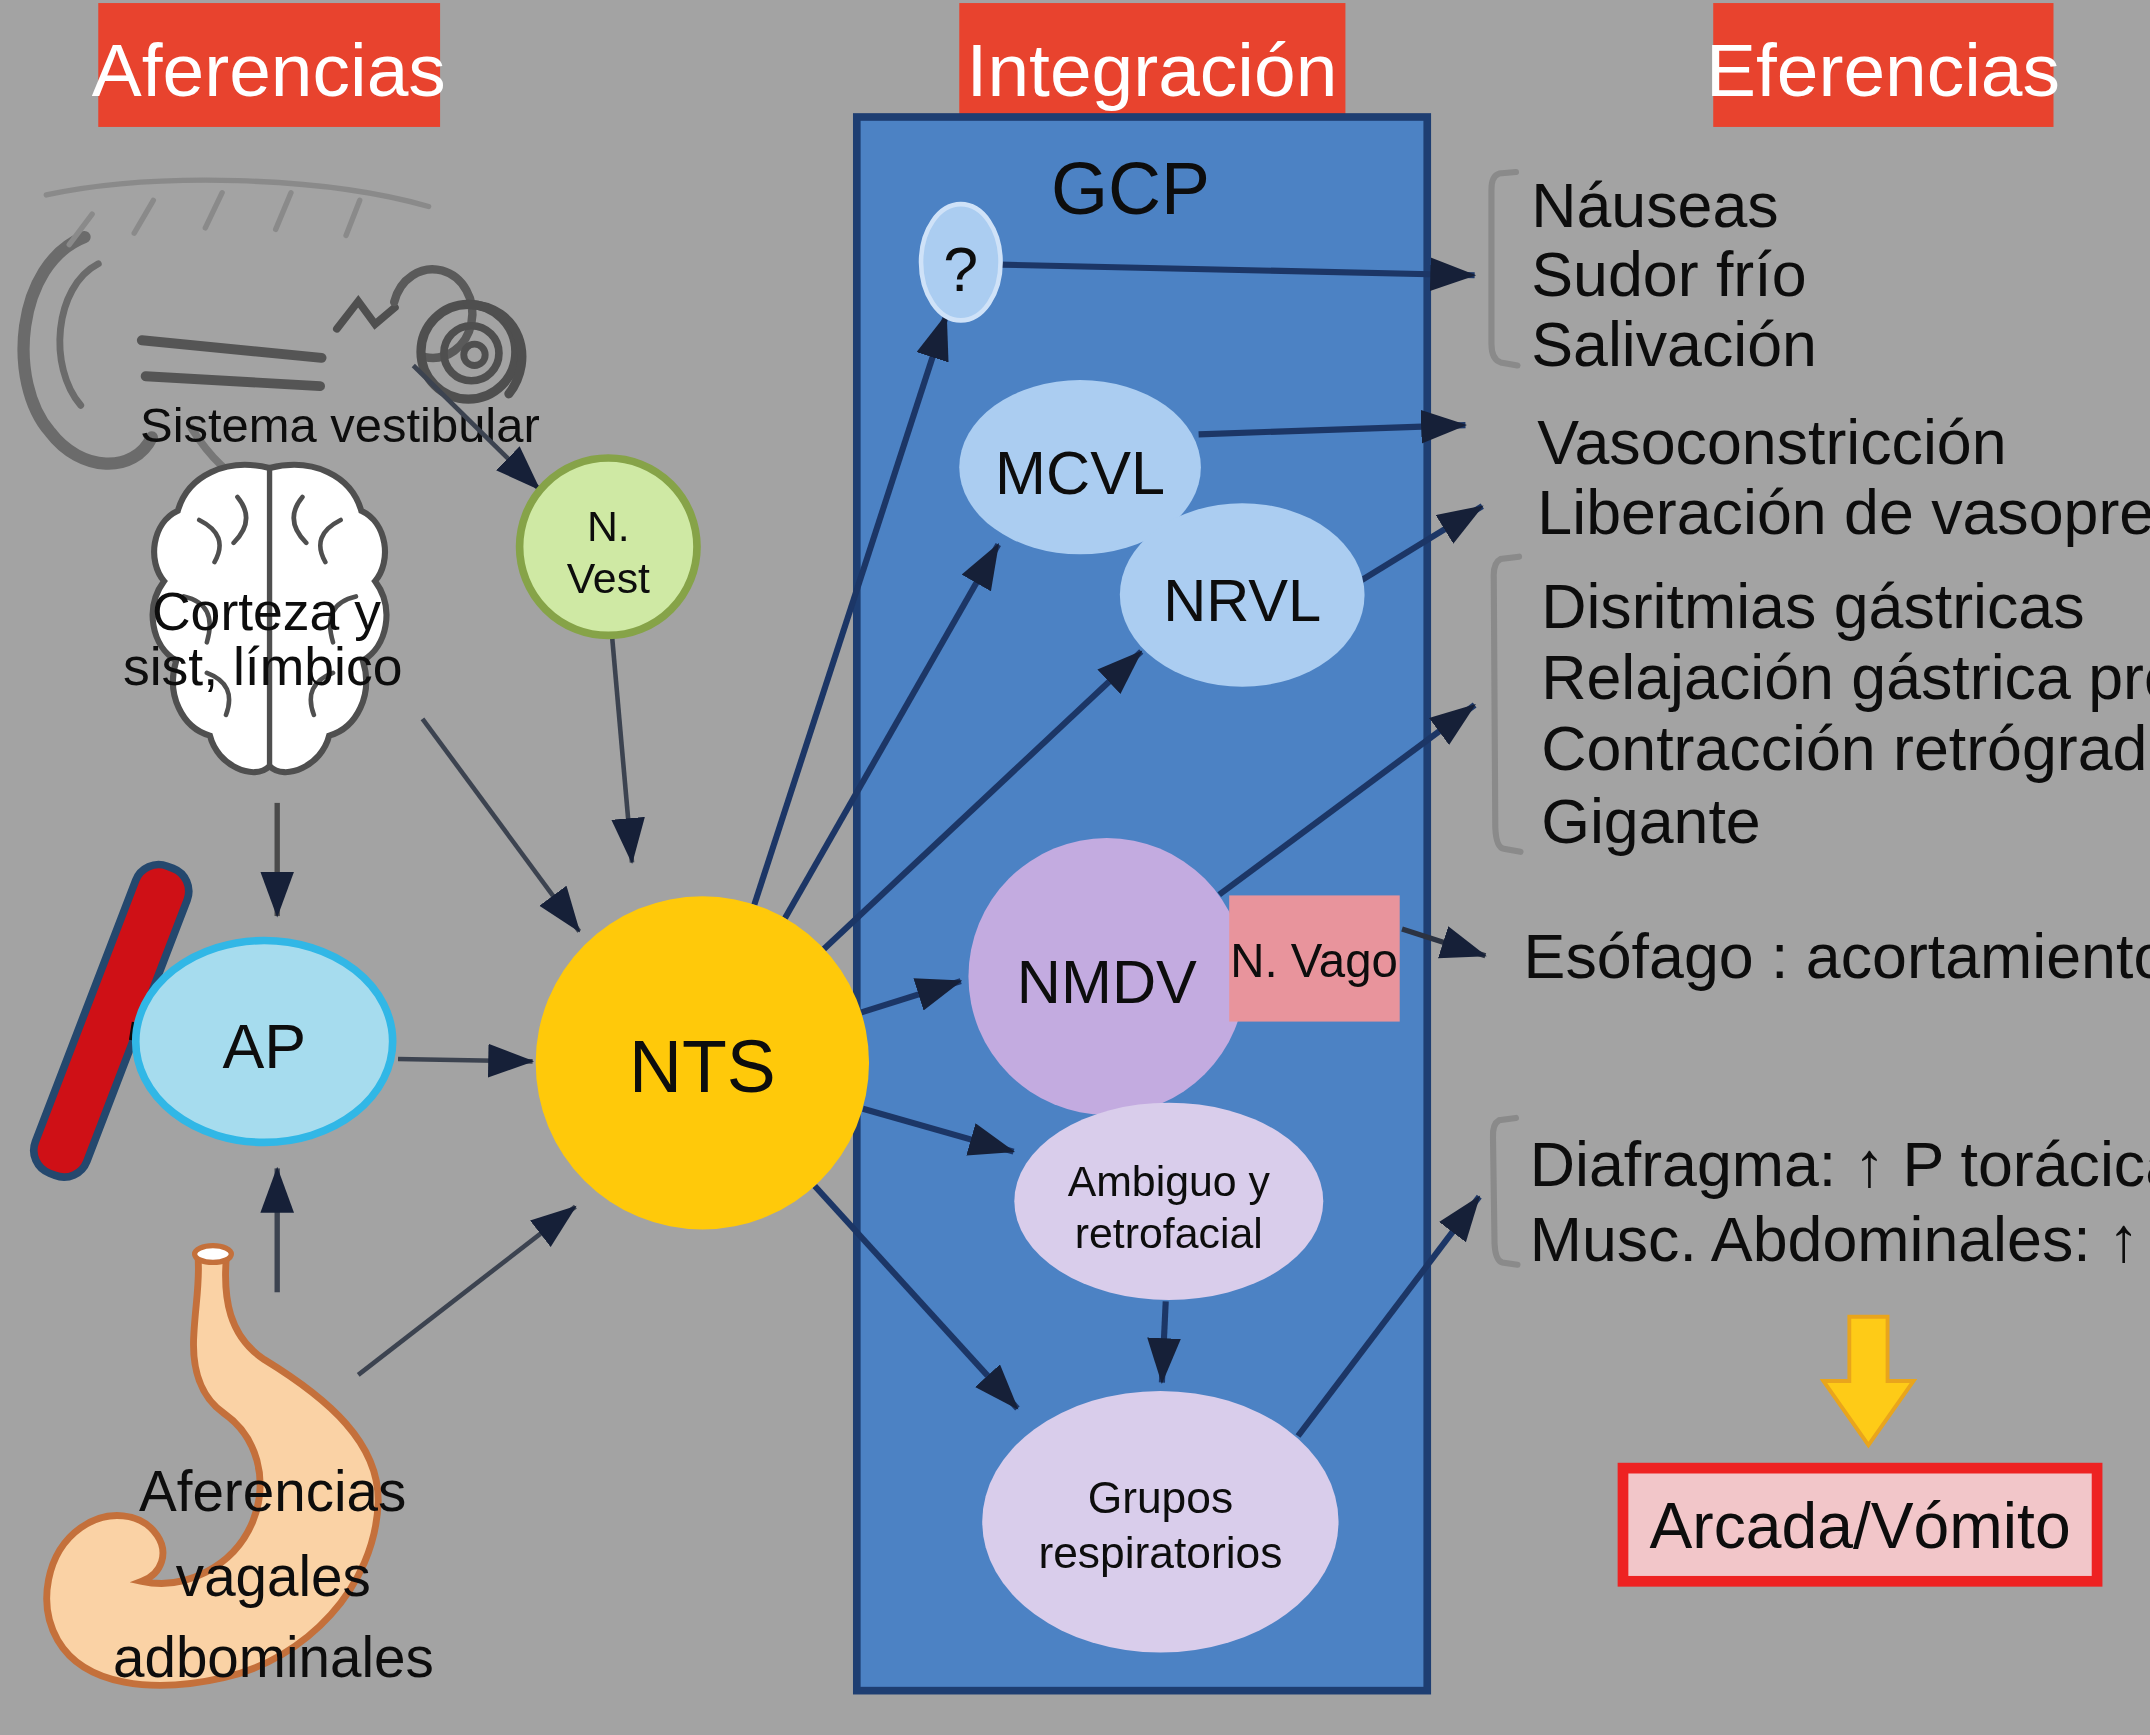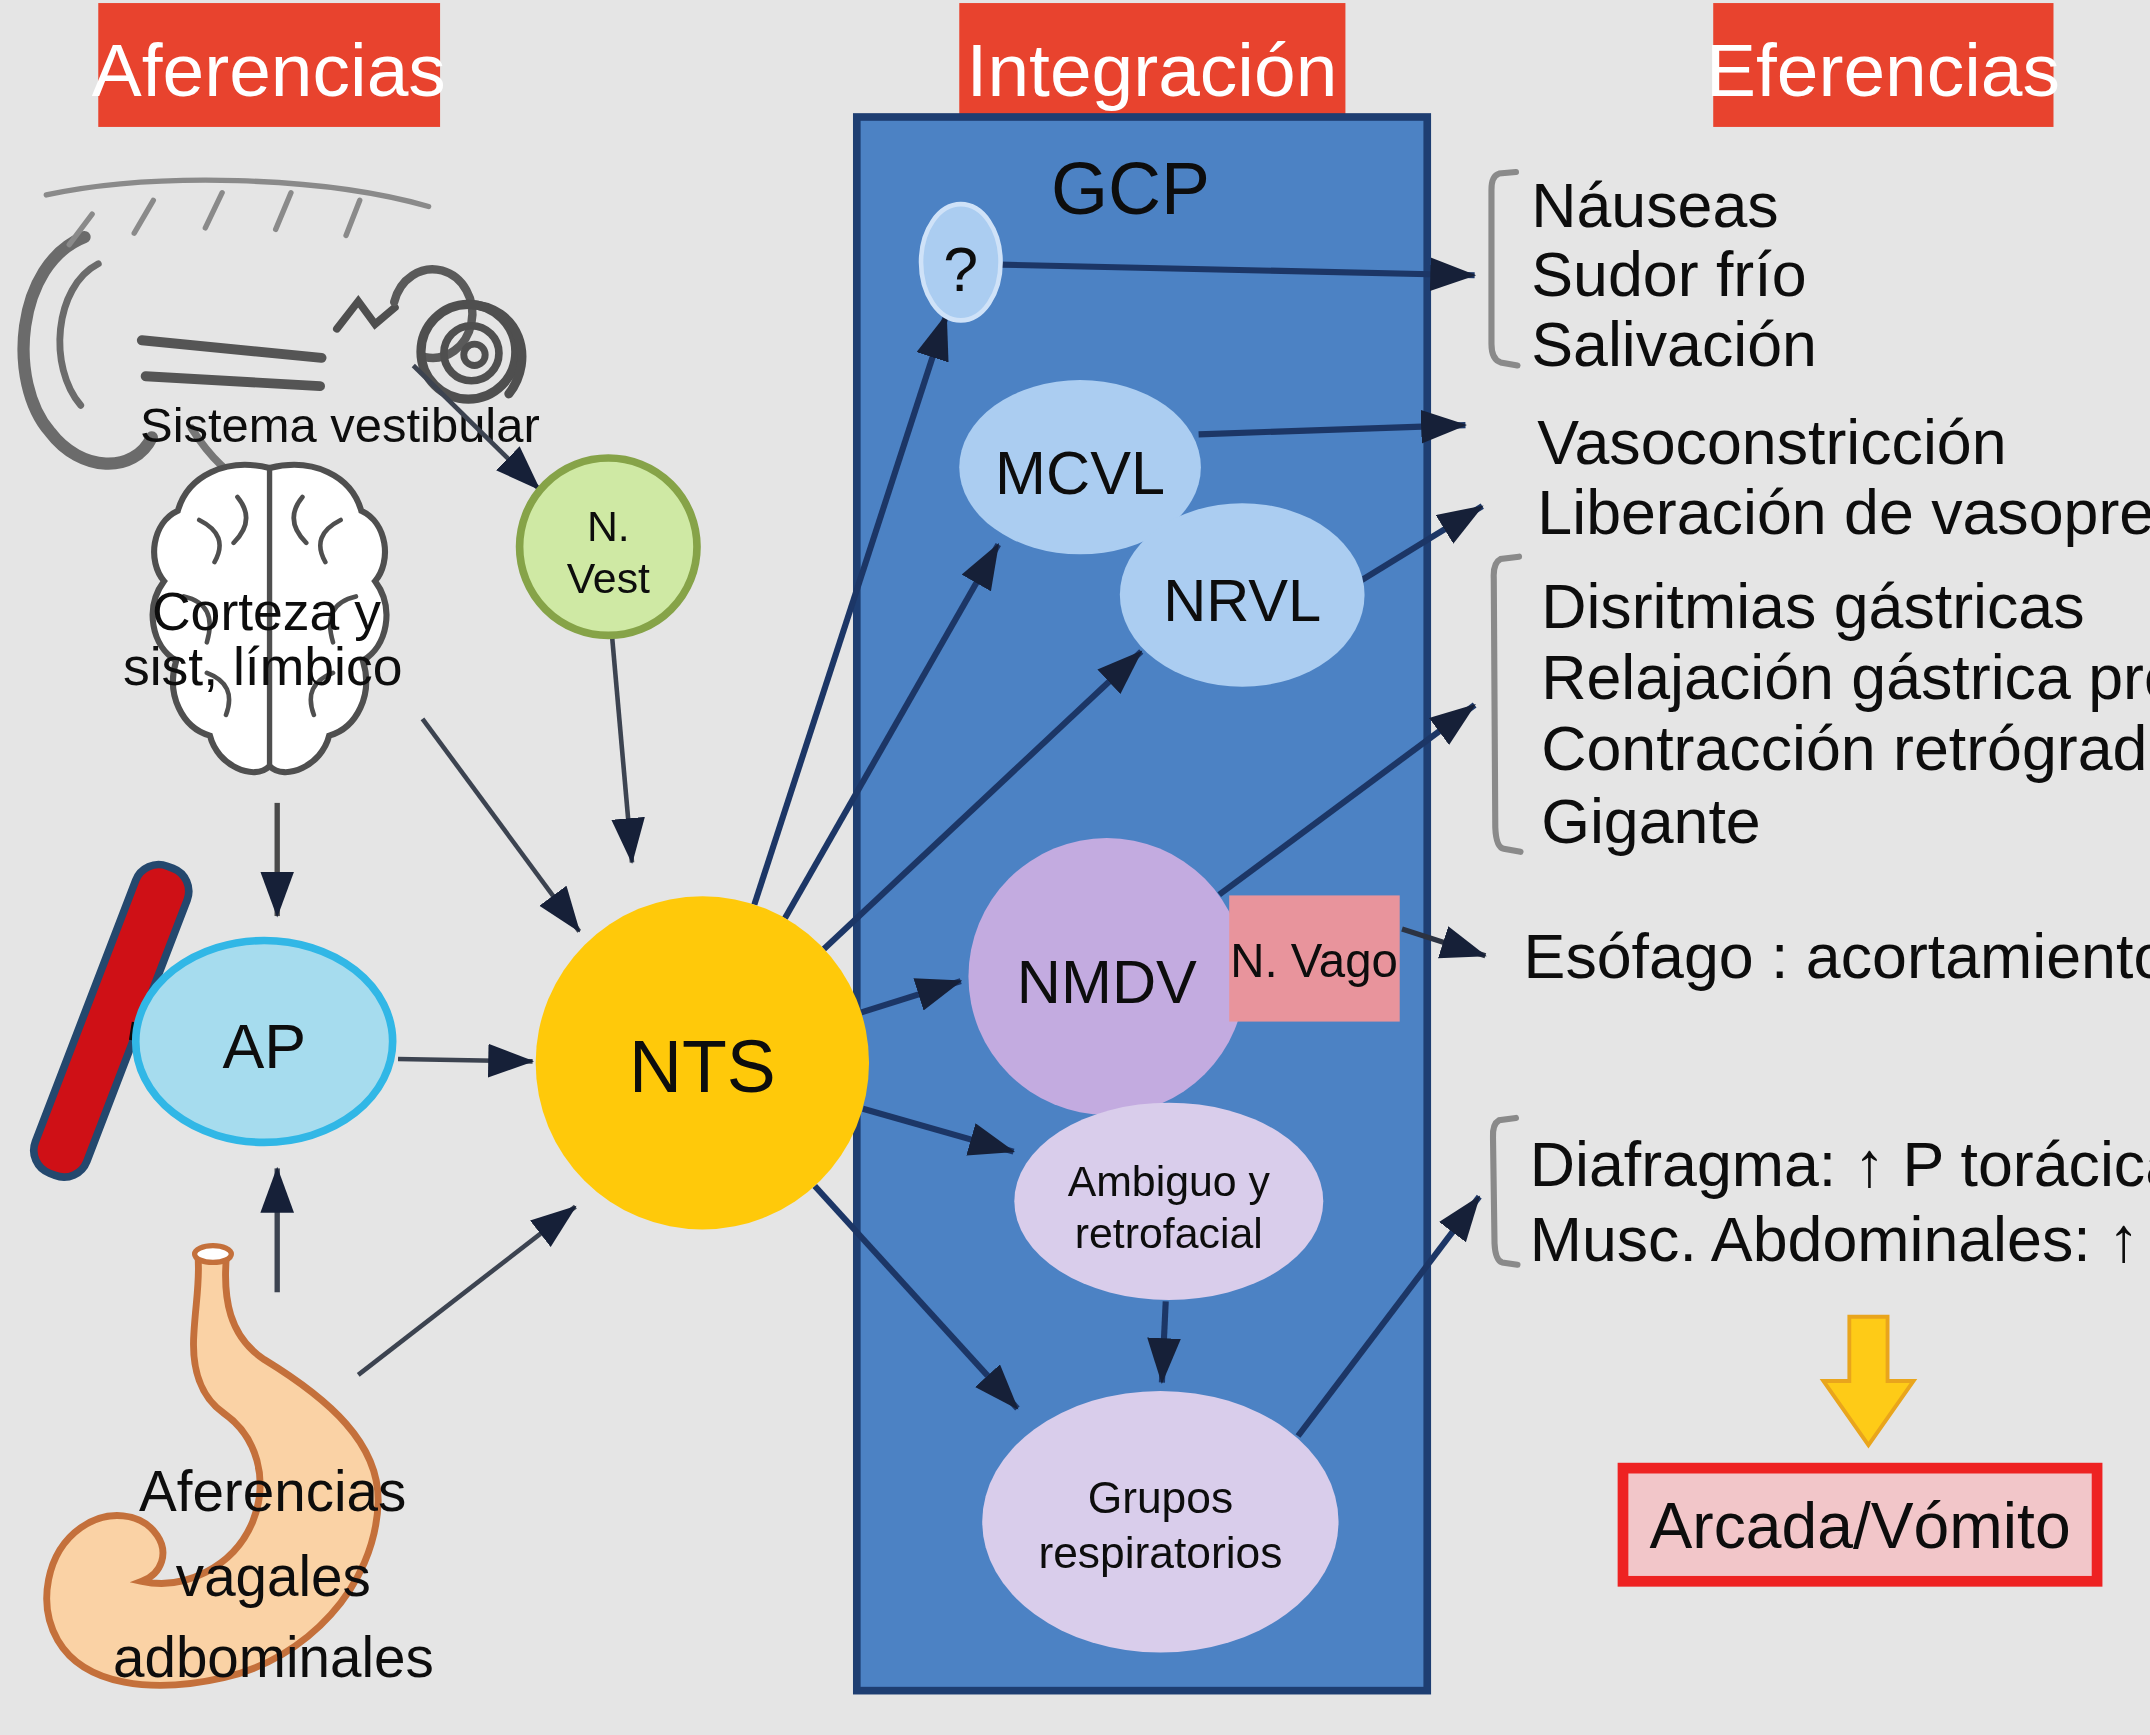--- a/index.html
+++ b/index.html
@@ -1,17 +1,17 @@
 <!DOCTYPE html>
 <html style="font-size:12.2px"><head>
 <meta charset="utf-8">
 <style>
   html,body{margin:0;padding:0;background:#ffffff;}
   body{font-family:"Liberation Sans", sans-serif;}
-  .stage{position:relative;width:2151px;height:1735px;background:#e5e5e5;overflow:hidden;}
+  .stage{position:relative;width:2151px;height:1735px;background:#a3a3a3;overflow:hidden;}
   svg{position:absolute;left:0;top:0;}
   text{font-family:"Liberation Sans", sans-serif;}
 </style>
 </head>
 <body>
 
 <div class="stage">
 <svg width="2151" height="1735" viewBox="0 0 2812 2269">
   <defs>
     <marker id="ah" markerUnits="userSpaceOnUse" markerWidth="62" markerHeight="46" refX="58" refY="22" orient="auto">

